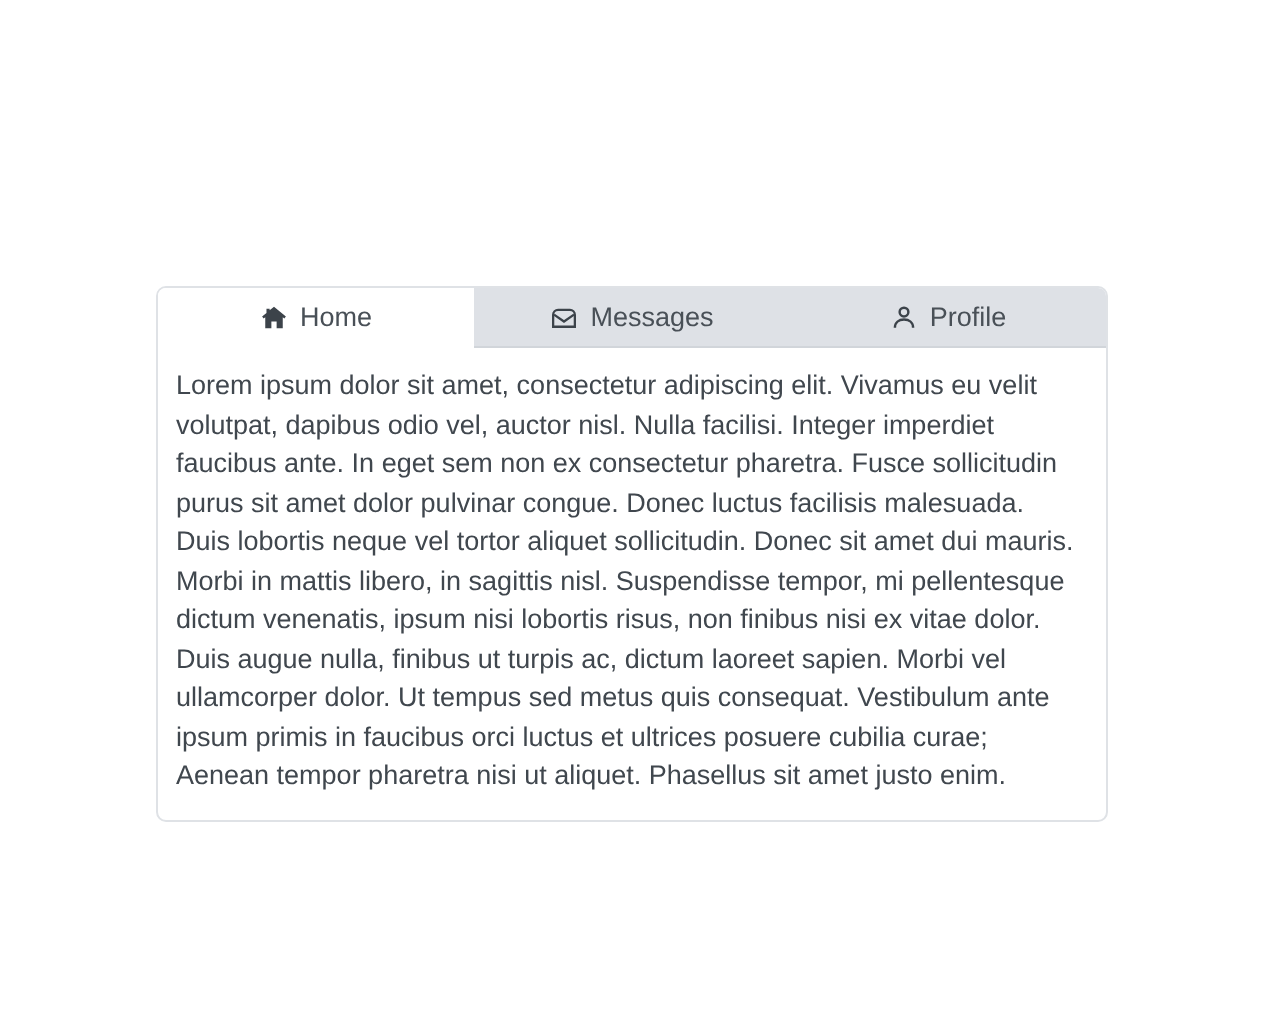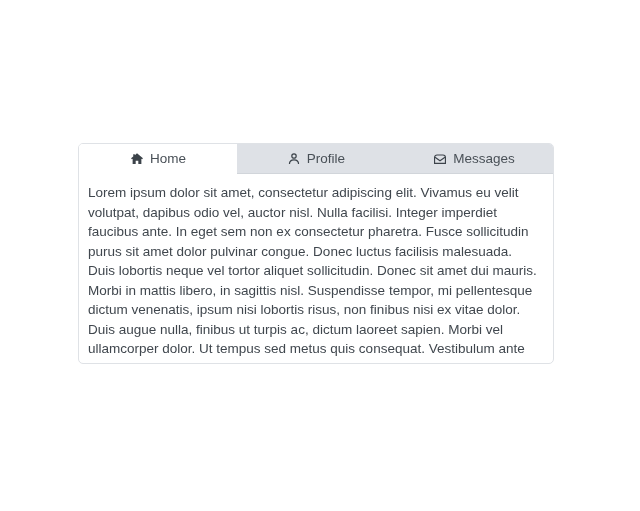--- a/index.html
+++ b/index.html
@@ -9,21 +9,21 @@
     height: 511px;
     background: #ffffff;
     font-family: "Liberation Sans", "DejaVu Sans", sans-serif;
     overflow: hidden;
   }
   .panel {
     position: absolute;
     left: 78px;
     top: 143px;
     width: 476px;
-    height: 221px;
+    height: 268px;
     box-sizing: border-box;
     background: #ffffff;
     border: 1px solid #dfe2e6;
     border-radius: 5px;
     overflow: hidden;
   }
   .tab-bar {
     display: flex;
     height: 30px;
     width: 100%;
@@ -80,35 +80,35 @@
         <svg viewBox="0 0 16 16" aria-hidden="true">
           <path d="M8 1.5 L14.8 7.2 L13.9 8.3 L13 7.6 L13 13.8 L9.5 13.8 L9.5 10 L6.5 10 L6.5 13.8 L3 13.8 L3 7.6 L2.1 8.3 L1.2 7.2 L3.7 5.1 L3.7 2.7 L5.5 2.7 L5.5 3.6 Z" fill="#3c434a"></path>
         </svg>
       </span>
       <span class="tab-label">Home</span>
     </div>
 
     <div class="tab">
       <span class="icon">
         <svg viewBox="0 0 16 16" aria-hidden="true">
+          <path d="M1.8 13 V6.2 C1.8 4.6 3.1 3.4 4.6 3.4 H11.4 C12.9 3.4 14.2 4.6 14.2 6.2 V13 Z" fill="none" stroke="#3c434a" stroke-width="1.3"></path>
+          <path d="M2.3 6.1 L8 10 L13.7 6.1" fill="none" stroke="#3c434a" stroke-width="1.3"></path>
+        </svg>
+      </span>
+      <span class="tab-label">Messages</span>
+    </div>
+
+    <div class="tab">
+      <span class="icon">
+        <svg viewBox="0 0 16 16" aria-hidden="true">
           <circle cx="8" cy="4.6" r="2.5" fill="none" stroke="#3c434a" stroke-width="1.4"></circle>
           <path d="M2.8 13.6 C2.8 10.4 5.1 8.9 8 8.9 C10.9 8.9 13.2 10.4 13.2 13.6" fill="none" stroke="#3c434a" stroke-width="1.4"></path>
         </svg>
       </span>
       <span class="tab-label">Profile</span>
-    </div>
-
-    <div class="tab">
-      <span class="icon">
-        <svg viewBox="0 0 16 16" aria-hidden="true">
-          <path d="M1.8 13 V6.2 C1.8 4.6 3.1 3.4 4.6 3.4 H11.4 C12.9 3.4 14.2 4.6 14.2 6.2 V13 Z" fill="none" stroke="#3c434a" stroke-width="1.3"></path>
-          <path d="M2.3 6.1 L8 10 L13.7 6.1" fill="none" stroke="#3c434a" stroke-width="1.3"></path>
-        </svg>
-      </span>
-      <span class="tab-label">Messages</span>
     </div>
 
 
   </div>
 
   <div class="tab-content">
     <p>Lorem ipsum dolor sit amet, consectetur adipiscing elit. Vivamus eu velit volutpat, dapibus odio vel, auctor nisl. Nulla facilisi. Integer imperdiet faucibus ante. In eget sem non ex consectetur pharetra. Fusce sollicitudin purus sit amet dolor pulvinar congue. Donec luctus facilisis malesuada. Duis lobortis neque vel tortor aliquet sollicitudin. Donec sit amet dui mauris. Morbi in mattis libero, in sagittis nisl. Suspendisse tempor, mi pellentesque dictum venenatis, ipsum nisi lobortis risus, non finibus nisi ex vitae dolor. Duis augue nulla, finibus ut turpis ac, dictum laoreet sapien. Morbi vel ullamcorper dolor. Ut tempus sed metus quis consequat. Vestibulum ante ipsum primis in faucibus orci luctus et ultrices posuere cubilia curae; Aenean tempor pharetra nisi ut aliquet. Phasellus sit amet justo enim.</p>
   </div>
 
 </div>

